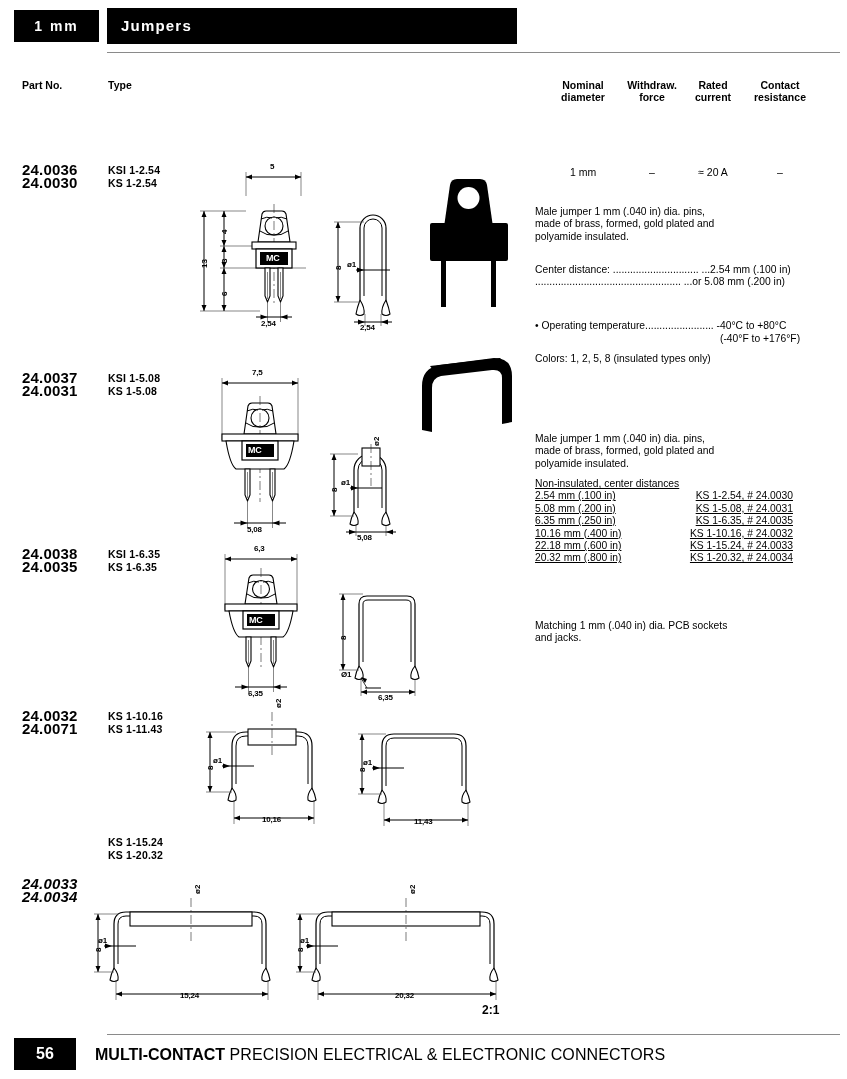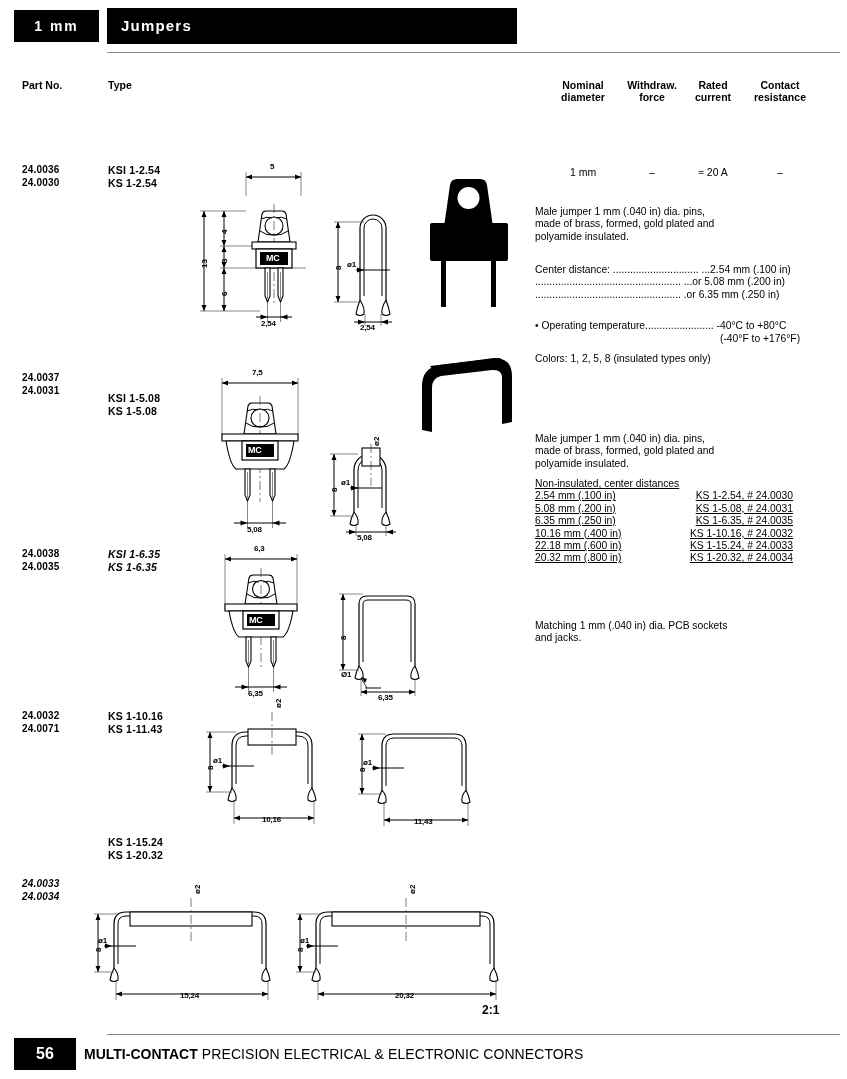--- a/index.html
+++ b/index.html
@@ -16,39 +16,39 @@
   .hdr-bar{left:107px;top:8px;width:410px;height:36px;background:#000;}
   .hdr-bar span{position:absolute;left:14px;top:9px;color:#fff;font-weight:bold;
                 font-size:15px;letter-spacing:1.2px;}
   .hdr-rule{left:107px;top:52px;width:733px;height:1px;background:#8a8a8a;}
 
   
   .colhead{font-weight:bold;font-size:10.5px;line-height:11.5px;}
   .colhead.ctr{text-align:center;}
 
   
-  .partno{font-weight:bold;font-size:10px;line-height:12.5px;letter-spacing:.2px;}
+  .partno{font-weight:bold;font-size:15px;line-height:12.5px;letter-spacing:.2px;}
   .typ{font-weight:bold;font-size:10.5px;line-height:12.5px;letter-spacing:.2px;}
 
   
   .spec{font-size:10.5px;text-align:center;}
 
   
   .para{font-size:10.3px;line-height:12.4px;white-space:pre-line;}
   .tbl{font-size:10.3px;line-height:12.4px;}
   .tbl .r{display:flex;}
   .tbl .c1{width:118px;}
   .tbl .c2{width:140px;text-align:right;}
 
   
   .ftr-rule{left:107px;top:1034px;width:733px;height:1px;background:#8a8a8a;}
   .ftr-box{left:14px;top:1038px;width:62px;height:32px;background:#000;color:#fff;
            font-weight:bold;font-size:16px;display:flex;align-items:center;
            justify-content:center;}
-  .ftr-txt{left:84px;top:1046px;font-size:14px;letter-spacing:.1px;}
+  .ftr-txt{left:95px;top:1046px;font-size:16px;letter-spacing:.1px;}
   .ftr-txt b{font-weight:bold;letter-spacing:0;}
   .scale{left:482px;top:1003px;font-weight:bold;font-size:12px;}
   .dim{font-size:8px;font-weight:bold;letter-spacing:-.2px;}
   .dimv{font-size:8px;font-weight:bold;transform-origin:left top;
         transform:rotate(-90deg);white-space:nowrap;}                   
   svg{display:block;overflow:visible;}
 </style>
 </head>
 <body>
 
@@ -188,31 +188,30 @@
       <rect x="79" y="94" width="5" height="48" fill="#000"></rect>
     </svg>
   </div>
 
   <div class="abs para" style="left:535px;top:206px;width:300px;">Male jumper 1 mm (.040 in) dia. pins,
 made of brass, formed, gold plated and
 polyamide insulated.</div>
   <div class="abs tbl" style="left:535px;top:264px;width:300px;">
     <div>Center distance: .............................. ...2.54 mm (.100 in)</div>
     <div>................................................... ...or 5.08 mm (.200 in)</div>
-    <div>................................................... .or 6.35 mm (.250 in)</div>
   </div>
   <div class="abs para" style="left:535px;top:320px;width:300px;">• Operating temperature........................ -40°C to +80°C</div>
   <div class="abs para" style="left:720px;top:333px;width:120px;">(-40°F to +176°F)</div>
   <div class="abs para" style="left:535px;top:353px;width:300px;">Colors: 1, 2, 5, 8 (insulated types only)</div>
 
   <div class="abs partno" style="left:22px;top:372px;">
     <div>24.0037</div>
     <div>24.0031</div>
   </div>
-  <div class="abs typ" style="left:108px;top:372px;margin-top:20px;">
+  <div class="abs typ" style="left:108px;top:372px;">
     <div>KSI 1-5.08</div>
     <div>KS 1-5.08</div>
   </div>
 
   <div class="abs" style="left:200px;top:362px;width:140px;height:176px;">
     <svg width="140" height="176" viewBox="0 0 140 176">
       <g stroke="#000" fill="none" stroke-width="1">
         <line x1="22" y1="16" x2="22" y2="78" stroke="#555" stroke-width="0.7"></line>
         <line x1="98" y1="16" x2="98" y2="78" stroke="#555" stroke-width="0.7"></line>
         <line x1="22" y1="21" x2="98" y2="21"></line>
@@ -319,21 +318,21 @@
     </div>
   </div>
 
   <div class="abs para" style="left:535px;top:620px;width:300px;">Matching 1 mm (.040 in) dia. PCB sockets
 and jacks.</div>
 
   <div class="abs partno" style="left:22px;top:548px;">
     <div>24.0038</div>
     <div>24.0035</div>
   </div>
-  <div class="abs typ" style="left:108px;top:548px;font-style:italic;">
+  <div class="abs typ" style="left:108px;top:548px;">
     <div>KSI 1-6.35</div>
     <div>KS 1-6.35</div>
   </div>
 
   <div class="abs" style="left:205px;top:540px;width:140px;height:160px;">
     <svg width="140" height="160" viewBox="0 0 140 160">
       <g stroke="#000" fill="none" stroke-width="1">
         <line x1="20" y1="14" x2="20" y2="70" stroke="#555" stroke-width="0.7"></line>
         <line x1="92" y1="14" x2="92" y2="70" stroke="#555" stroke-width="0.7"></line>
         <line x1="20" y1="19" x2="92" y2="19"></line>

